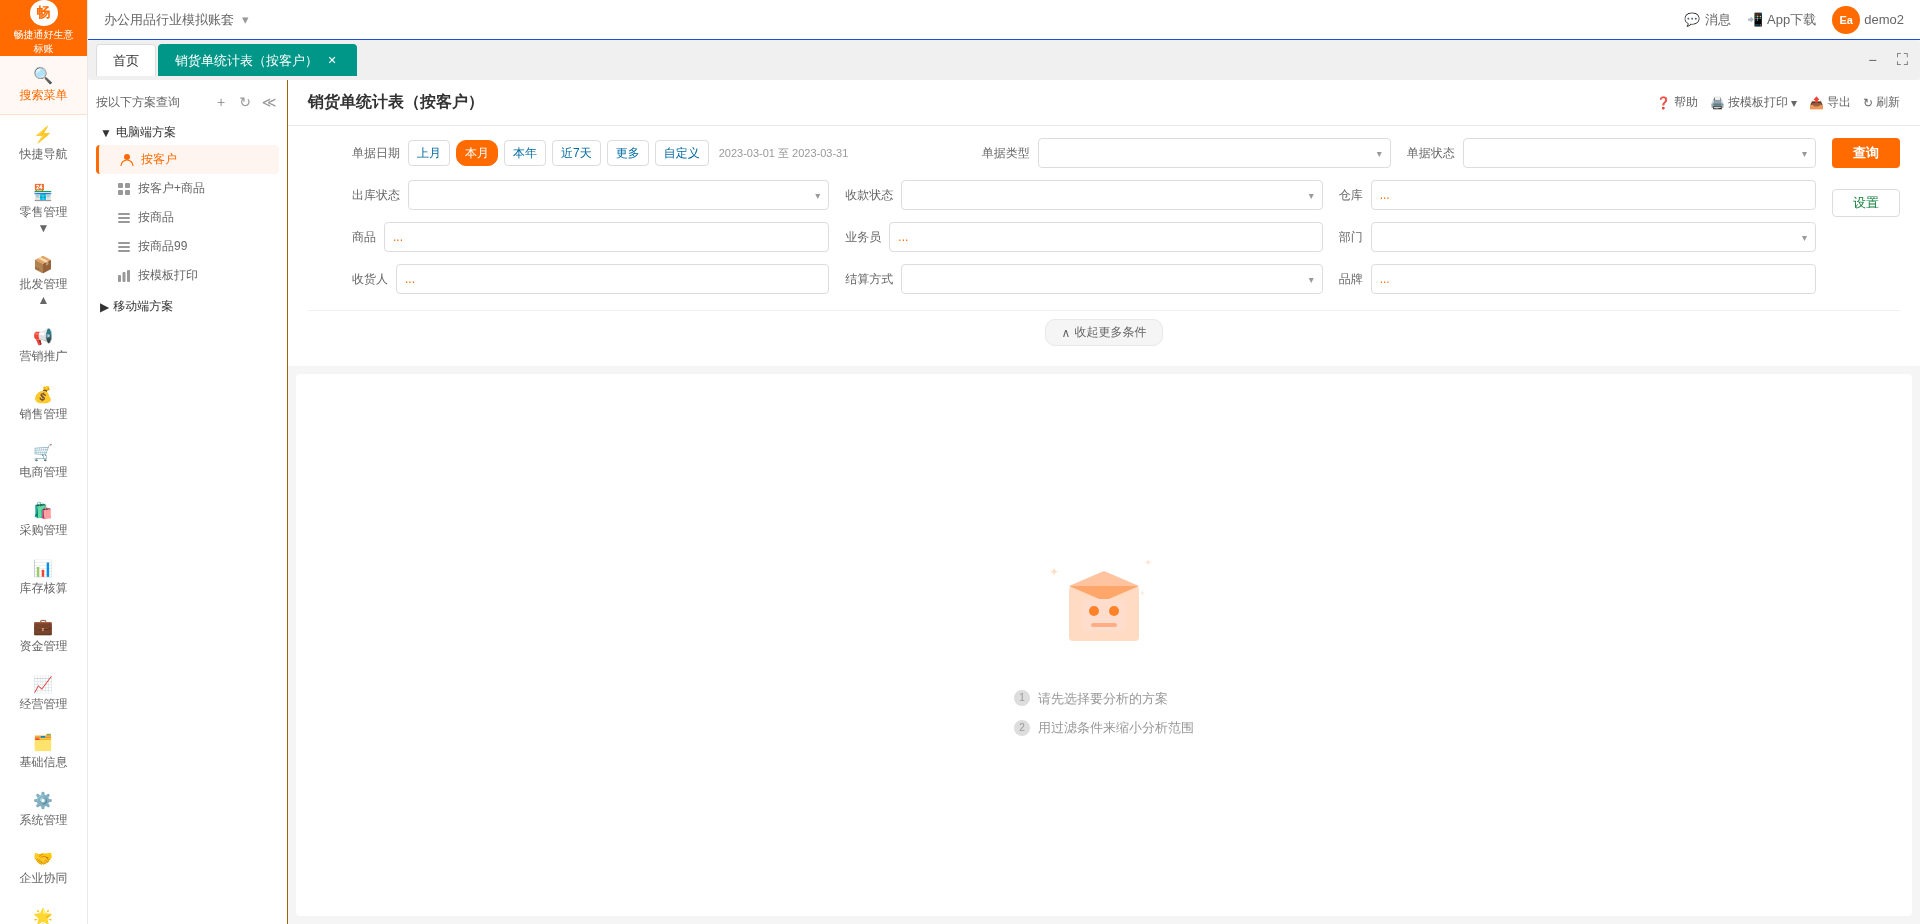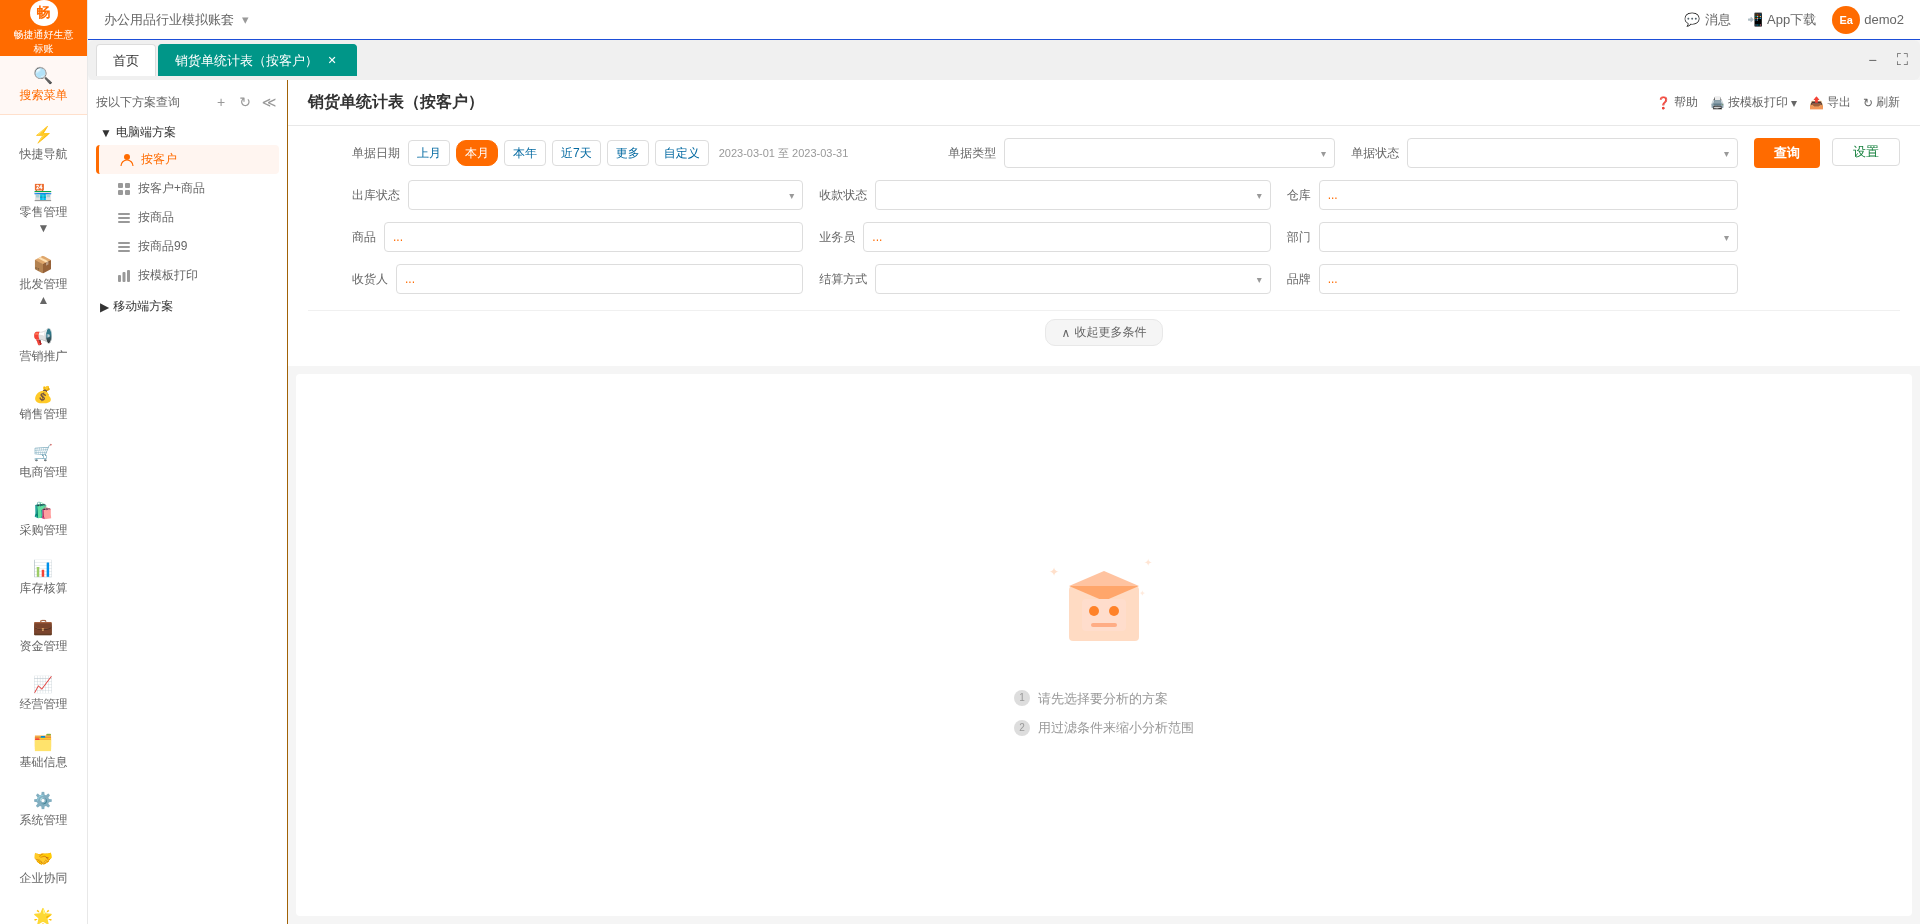--- a/index.html
+++ b/index.html
@@ -65,21 +65,21 @@
     .filter-label { color: #666; font-size: 12px; white-space: nowrap; flex-shrink: 0; }
     .filter-control { flex: 1; min-width: 0; height: 30px; border: 1px solid #ddd; border-radius: 4px; padding: 0 8px; font-size: 12px; display: flex; align-items: center; justify-content: space-between; background: #fff; cursor: pointer; color: #333; }
     .filter-control .placeholder { color: #ccc; }
     .filter-control .dots { color: #ff6b00; }
     .date-filter { display: flex; align-items: center; gap: 6px; }
     .date-btn { height: 26px; padding: 0 8px; border: 1px solid #ddd; background: #fff; cursor: pointer; font-size: 12px; color: #0369a1; border-radius: 4px; }
     .date-btn.active { background: #ff6b00; color: #fff; border-color: #ff6b00; border-radius: 10px; }
     .date-value { font-size: 11px; color: #999; margin-left: 4px; }
 
     
-    .action-buttons { display: flex; flex-direction: row; gap: 12px; margin-left: 16px; flex-shrink: 0; }
+    .action-buttons { display: flex; flex-direction: column; gap: 21px; margin-left: 16px; flex-shrink: 0; }
     .btn-query { background: #ff6b00; color: #fff; border: none; height: 30px; padding: 0 20px; border-radius: 4px; cursor: pointer; font-size: 13px; font-weight: bold; }
     .btn-settings { background: #fff; color: #15803d; border: 1px solid #ddd; height: 28px; padding: 0 20px; border-radius: 4px; cursor: pointer; font-size: 13px; }
 
     
     .collapse-bar { display: flex; align-items: center; justify-content: center; padding: 8px 0; background: #fff; border-top: 1px solid #f0f0f0; margin-top: 4px; }
     .collapse-btn { color: #666; font-size: 12px; cursor: pointer; display: flex; align-items: center; gap: 4px; background: #f5f5f5; padding: 4px 16px; border-radius: 10px; border: 1px solid #e8e8e8; }
 
     
     .empty-state { flex: 1; display: flex; flex-direction: column; align-items: center; justify-content: center; background: #fff; margin: 8px; border-radius: 4px; }
     .empty-icon { width: 120px; height: 120px; margin-bottom: 16px; position: relative; }

